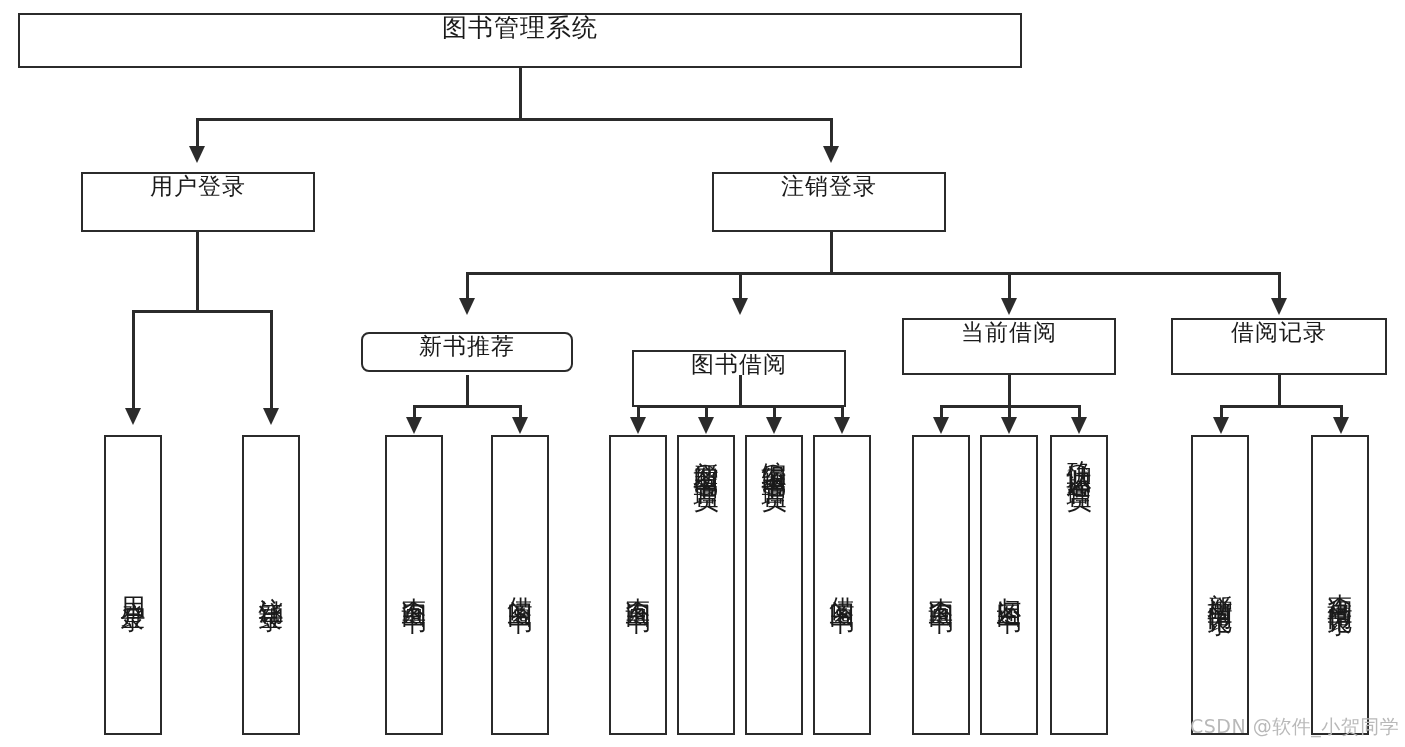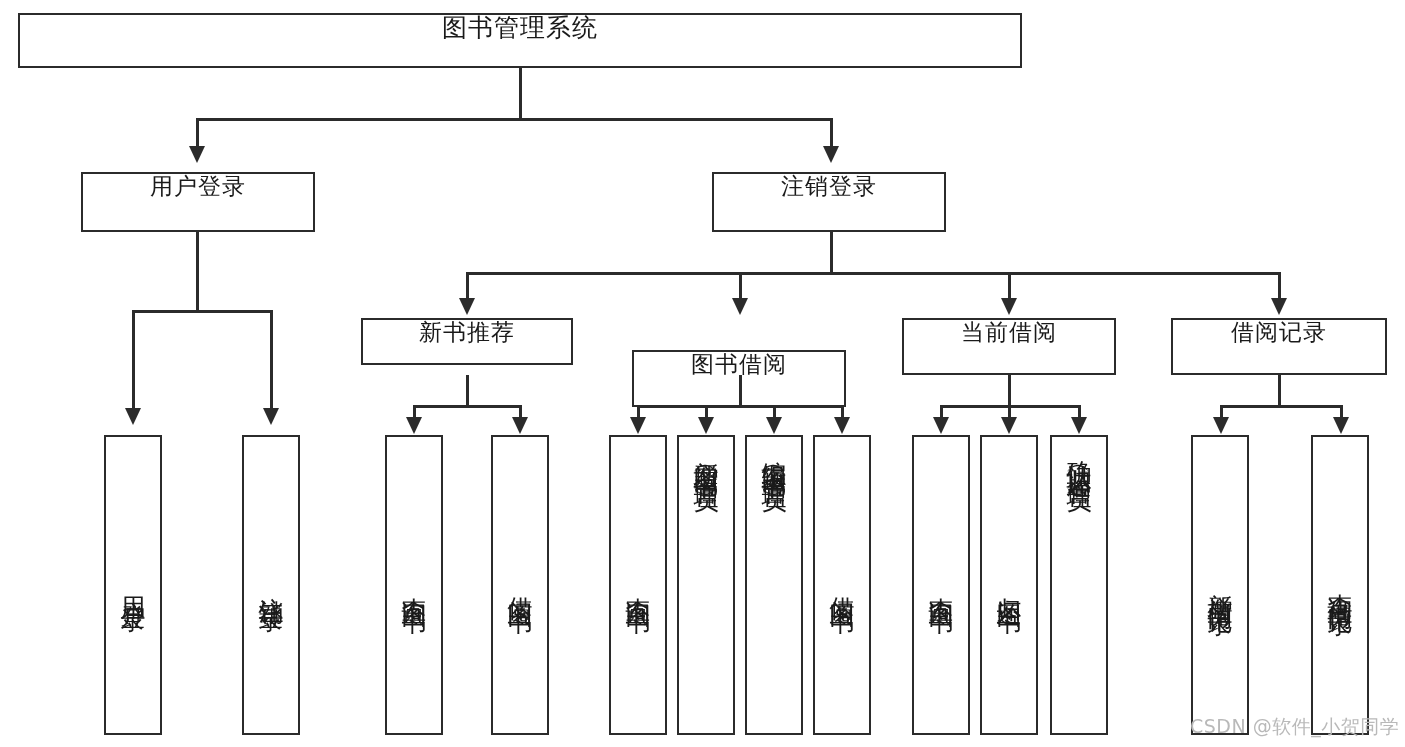--- a/index.html
+++ b/index.html
@@ -114,21 +114,21 @@
 
   <div class="edge edge-v" style="left:466px; top:272px; height:28px;"></div>
   <div class="arrow" style="left:459px; top:298px;"></div>
   <div class="edge edge-v" style="left:739px; top:272px; height:28px;"></div>
   <div class="arrow" style="left:732px; top:298px;"></div>
   <div class="edge edge-v" style="left:1008px; top:272px; height:28px;"></div>
   <div class="arrow" style="left:1001px; top:298px;"></div>
   <div class="edge edge-v" style="left:1278px; top:272px; height:28px;"></div>
   <div class="arrow" style="left:1271px; top:298px;"></div>
 
-  <div class="node hbox" style="left:361px; top:318px; width:212px; height:47px;">
+  <div class="node hbox" style="left:361px; top:332px; width:212px; height:40px;border-radius:8px;">
     <span class="node-label">新书推荐</span>
   </div>
   <div class="node hbox" style="left:632px; top:318px; width:214px; height:57px;margin-top:32px;">
     <span class="node-label">图书借阅</span>
   </div>
   <div class="node hbox" style="left:1171px; top:318px; width:216px; height:57px;">
     <span class="node-label">借阅记录</span>
   </div>
   <div class="node hbox" style="left:902px; top:318px; width:214px; height:57px;">
     <span class="node-label">当前借阅</span>

